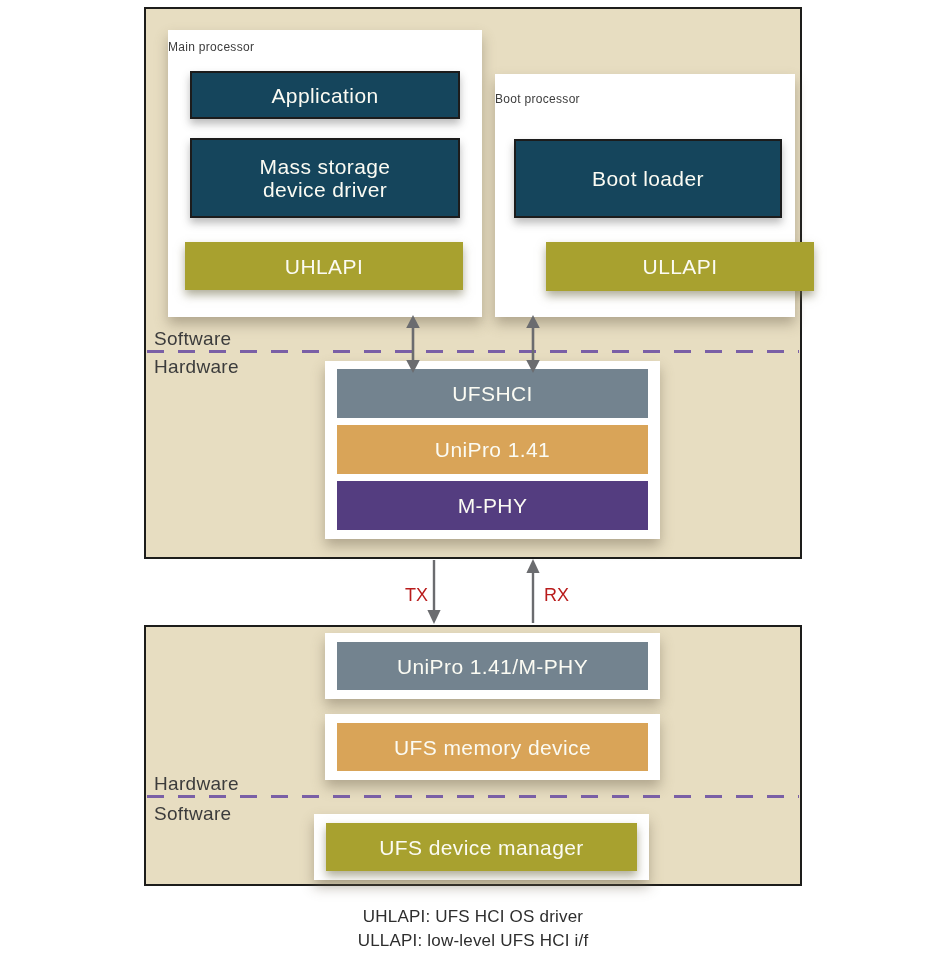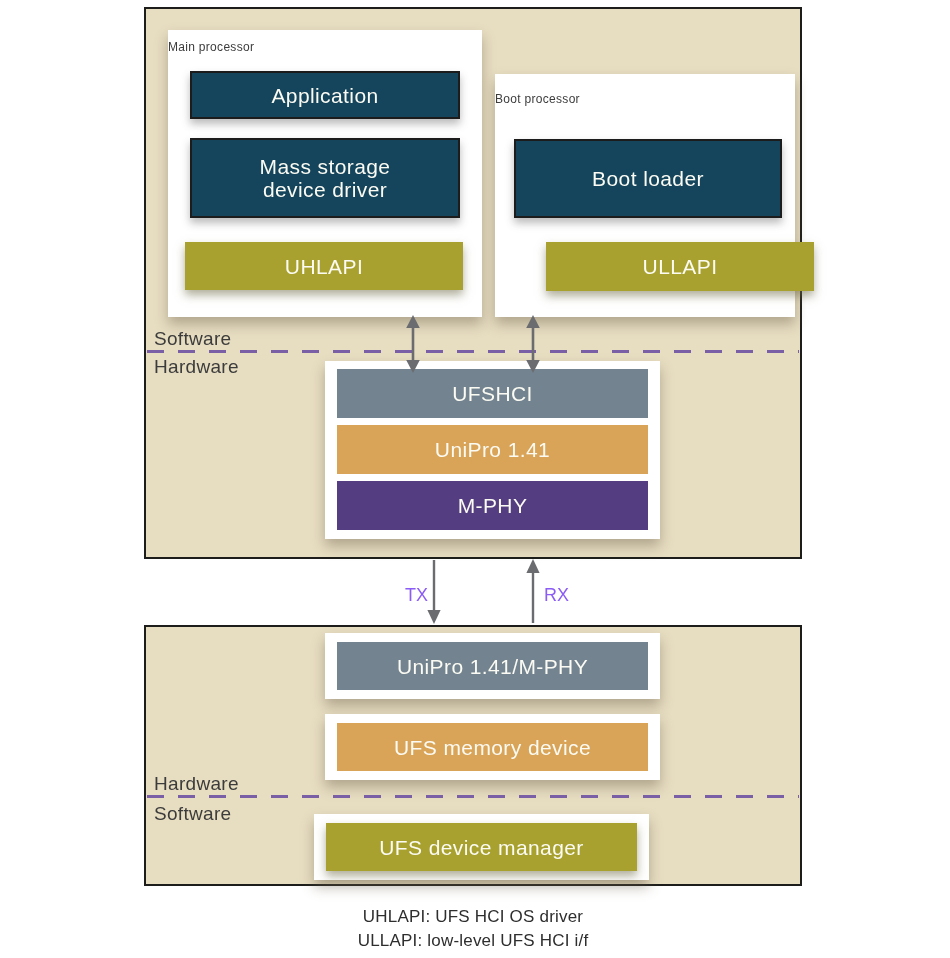--- a/index.html
+++ b/index.html
@@ -52,21 +52,21 @@
   }
   .dash-line{
     position:absolute;height:3px;
     background:repeating-linear-gradient(90deg,var(--dash) 0 17px,transparent 17px 31px);
   }
   .legend{
     position:absolute;left:144px;width:658px;top:905px;
     text-align:center;color:#2e2e2e;font-size:17px;line-height:24px;letter-spacing:.2px;
   }
   .arrow-layer{position:absolute;inset:0;pointer-events:none;}
-  .io-label{position:absolute;color:#8b5cf6;font-size:18px;}
+  .io-label{position:absolute;color:#b91c1c;font-size:18px;}
 </style>
 </head>
 <body>
 
 <div class="canvas">
 
   <div class="outer-box" id="host-box">
 
     <div class="white-card" style="left:22px;top:21px;width:314px;height:287px;">
       <div class="card-title" style="top:10px;">Main processor</div>

